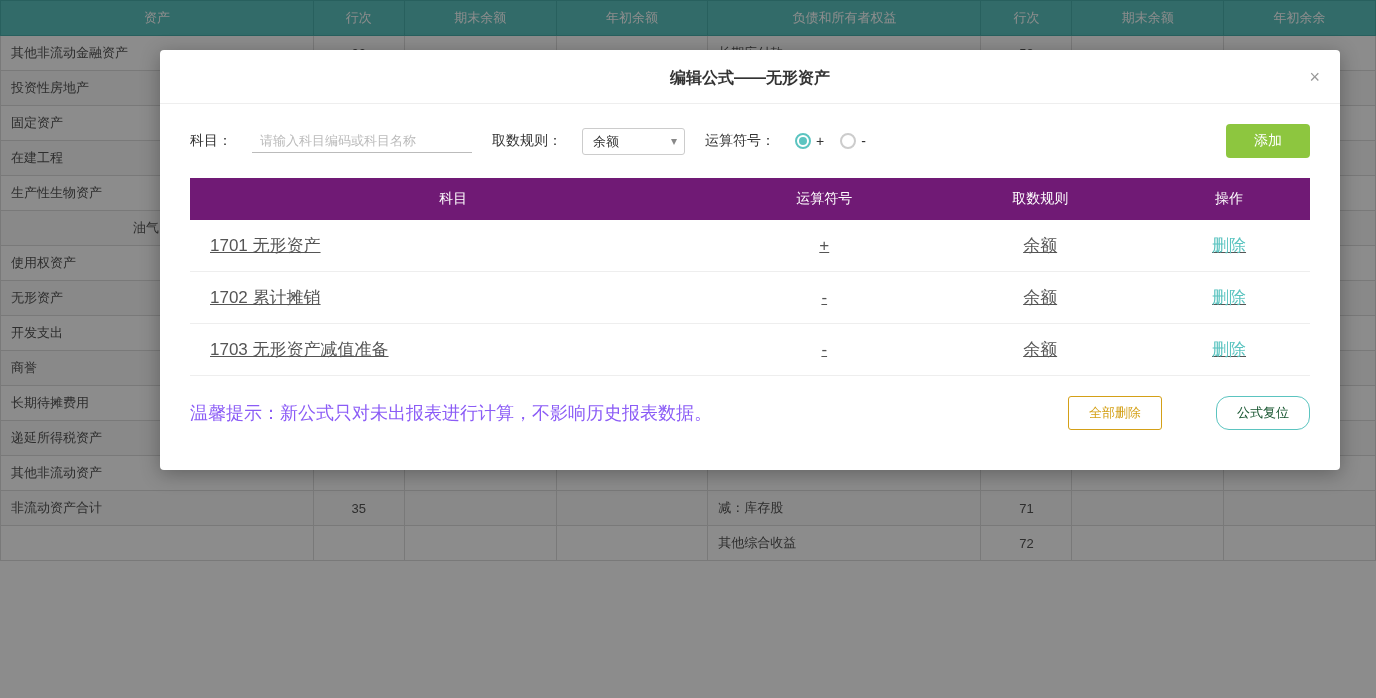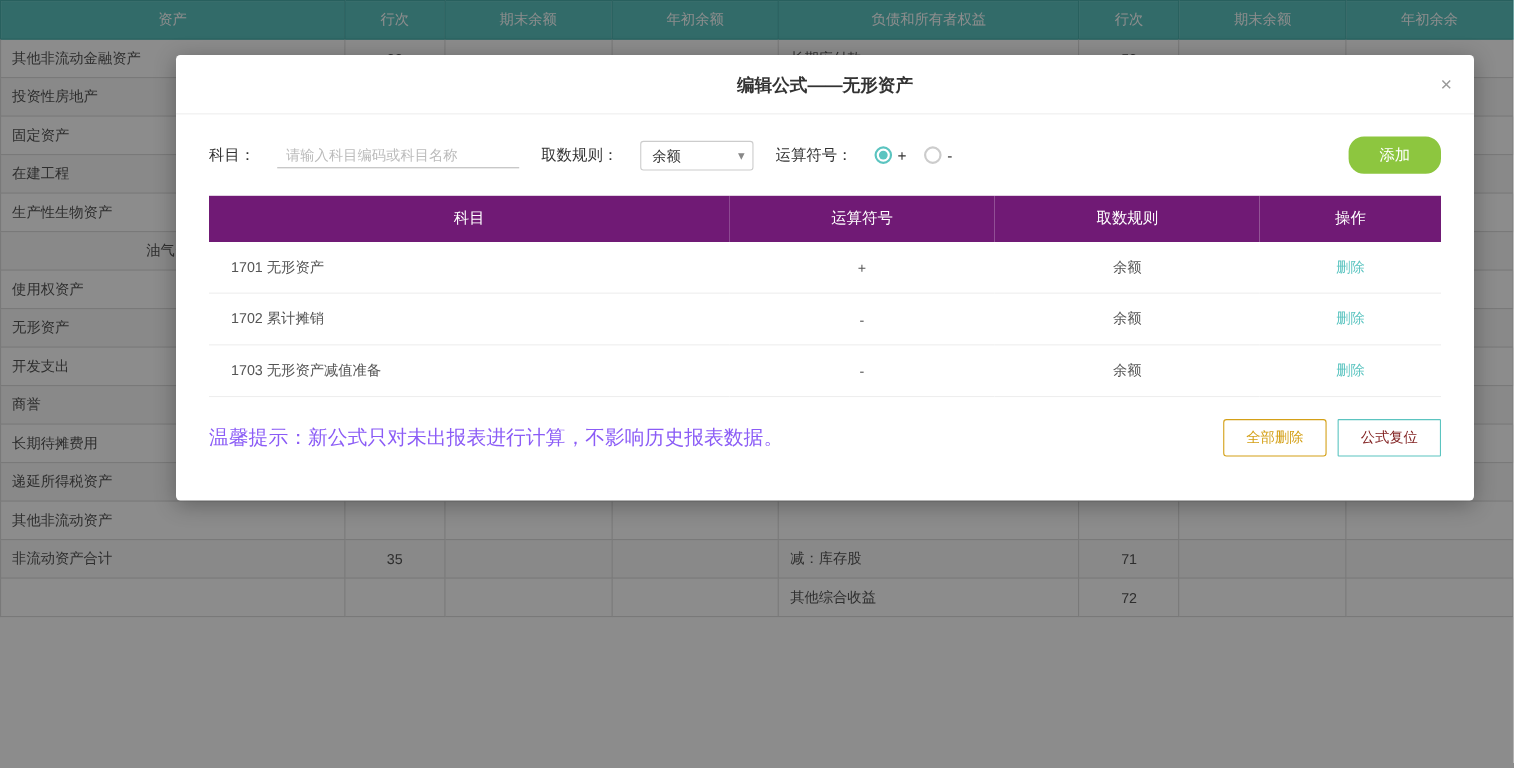--- a/index.html
+++ b/index.html
@@ -199,21 +199,21 @@
 
     .radio-label {
       font-size: 14px;
       color: #333;
     }
 
     .btn-add {
       background: #8dc63f;
       color: #fff;
       border: none;
-      border-radius: 14px;
+      border-radius: 4px;
       padding: 8px 28px;
       font-size: 14px;
       cursor: pointer;
       margin-left: auto;
     }
 
     
     .data-table-wrapper {
       margin: 0 30px;
     }
@@ -233,21 +233,22 @@
     }
 
     .data-table tbody tr {
       border-bottom: 1px solid #eee;
     }
 
     .data-table tbody tr td {
       padding: 14px 16px;
       text-align: center;
       color: #555;
-      font-size: 13px;
+      font-size: 17px;
+      text-decoration: underline;
     }
 
     .data-table tbody tr td:first-child {
       text-align: left;
       padding-left: 20px;
     }
 
     .delete-link {
       color: #5bc4c0;
       cursor: pointer;
@@ -277,26 +278,27 @@
       color: #d4a017;
       border: 1px solid #d4a017;
       border-radius: 3px;
       padding: 7px 20px;
       font-size: 13px;
       cursor: pointer;
     }
 
     .btn-outline-green {
       background: #fff;
-      color: #7f1d1d;
+      color: #14532d;
       border: 1px solid #5bc4c0;
-      border-radius: 1px;
+      border-radius: 13px;
       padding: 7px 20px;
       font-size: 13px;
       cursor: pointer;
+      margin-left: 44px;
     }
   </style>
 </head>
 <body>
 
 <div class="bg-table-wrapper">
   <table class="bg-table">
     <thead>
       <tr>
         <th>资产</th>

